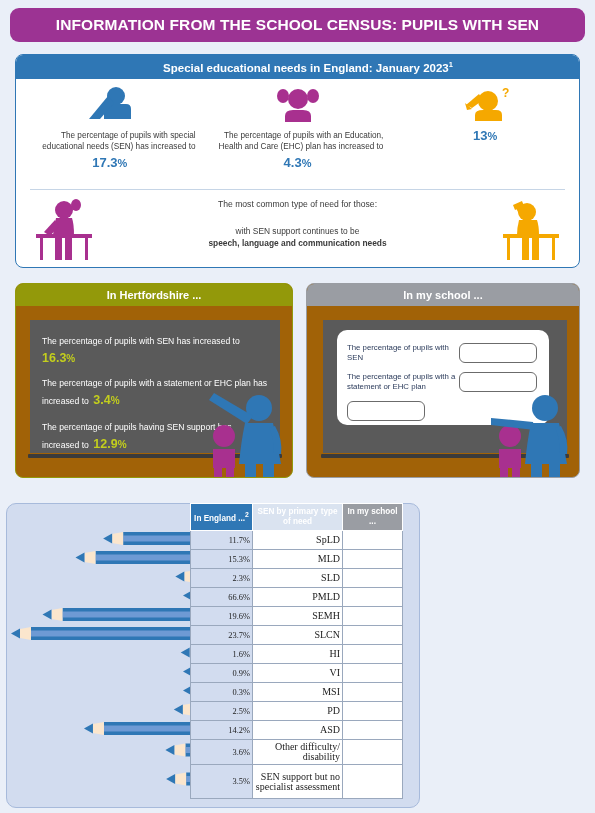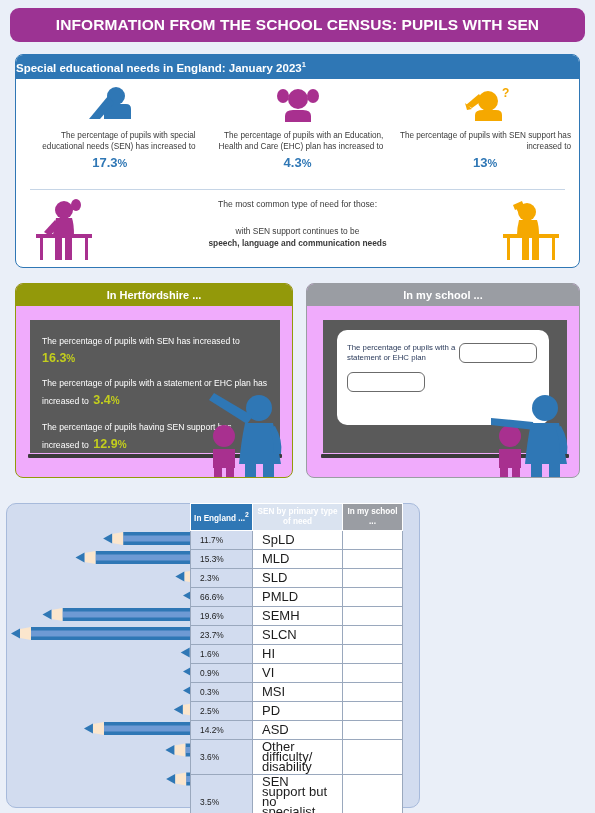--- a/index.html
+++ b/index.html
@@ -23,21 +23,21 @@
   }
 
   
   .england-panel {
     position: absolute; left: 15px; top: 54px; width: 565px; height: 214px;
     background: #ffffff; border: 1px solid #2f77b5; border-radius: 8px;
     overflow: hidden;
   }
   .england-head {
     height: 24px; background: #2f77b5;
-    display: flex; align-items: center; justify-content: flex-start;
+    display: flex; align-items: center; justify-content: center; padding-left: 21px;
   }
   .england-head-text { color: #fff; font-size: 11.5px; font-weight: bold; }
   .england-head-text sup { font-size: 7.5px; }
 
   .stats-row { display: flex; height: 110px; padding-top: 4px; }
   .stat { flex: 1; display: flex; flex-direction: column; align-items: center; }
   .stat-icon { height: 42px; display: flex; align-items: flex-end; justify-content: center; }
   .stat-text {
     font-size: 8.2px; color: #3a3a3a; text-align: right;
     line-height: 11px; margin-top: 5px; padding: 0 8px;
@@ -53,21 +53,21 @@
     text-align: center; font-size: 8.6px; color: #3a3a3a; padding-top: 9px;
   }
   .need-cols { display: flex; margin-top: 16px; padding: 0 70px; }
   .need-col { flex: 1; text-align: center; font-size: 8.4px; color: #3a3a3a; line-height: 12px; }
   .need-col b { font-weight: bold; }
   .need-icon-left { position: absolute; left: 14px; top: 6px; }
   .need-icon-right { position: absolute; right: 14px; top: 6px; }
 
   
   .panel {
-    position: absolute; background: #f0abfc; border-radius: 8px; overflow: hidden;
+    position: absolute; background: #a16207; border-radius: 8px; overflow: hidden;
   }
   .panel-head { height: 22px; display: flex; align-items: center; justify-content: center; }
   .panel-head-text { color: #fff; font-size: 11px; font-weight: bold; }
 
   .herts-panel { left: 15px; top: 283px; width: 278px; height: 195px; border: 1px solid #93990a; }
   .herts-head  { background: #93990a; }
   .herts-board {
     position: absolute; left: 14px; top: 36px; width: 250px; height: 133px;
     background: #5a5a5a;
   }
@@ -117,23 +117,23 @@
     position: absolute; left: 190px; top: 503px;
     border-collapse: collapse; font-size: 8.4px; color: #1c1c1c;
   }
   .table th {
     font-size: 8.2px; font-weight: bold; line-height: 10px; padding: 3px 2px;
     border: 1px solid #ffffff; color: #ffffff;
   }
   .th-england { background: #2f77b5; width: 62px; }
   .th-type    { background: #dae3f0; color: #1c1c1c; width: 90px; }
   .th-school  { background: #9a9da3; width: 60px; }
-  .table td { border: 1px solid #9aa8bd; padding: 2px 9px; text-align: left; }
+  .table td { border: 1px solid #9aa8bd; padding: 2px 2px; text-align: right; font-family: Liberation Serif, serif; }
   .td-pct  { background: #d2dcef; font-size: 8.4px; }
-  .td-name { background: #ffffff; font-size: 13px; line-height: 10px; }
+  .td-name { background: #ffffff; font-size: 10px; line-height: 10px; }
   .td-school { background: #ffffff; }
 </style>
 </head>
 <body>
 
 <div class="page">
 
   <div class="main-title">
     <span class="main-title-text">INFORMATION FROM THE SCHOOL CENSUS: PUPILS WITH SEN</span>
   </div>
@@ -173,21 +173,20 @@
       <div class="stat">
         <div class="stat-icon">
           <svg width="60" height="40" viewBox="0 0 60 40">
             <circle cx="33" cy="16" r="10" fill="#f5a800"></circle>
             <path d="M20 36 L20 30 Q20 25 28 25 L41 25 Q47 25 47 30 L47 36 Z" fill="#f5a800"></path>
             <path d="M11 20 L24 9 L28 15 L17 23 Z" fill="#f5a800"></path>
             <path d="M10 18 L17 24 L12 25 Z" fill="#f5a800"></path>
             <text x="47" y="12" font-size="12" font-family="Liberation Sans" fill="#f5a800" font-weight="bold">?</text>
           </svg>
         </div>
-        <div class="stat-text">The percentage of pupils with SEN support has increased to</div>
         <div class="stat-value"><span>13</span><span class="pct">%</span></div>
       </div>
     </div>
 
     <div class="need-divider"></div>
 
     <div class="need-block">
       <div class="need-icon-left">
         <svg width="68" height="66" viewBox="0 0 68 66">
           <circle cx="34" cy="14" r="9" fill="#a8308f"></circle>
@@ -259,20 +258,24 @@
     </div>
   </div>
 
   <div class="panel school-panel">
     <div class="panel-head school-head">
       <span class="panel-head-text">In my school ...</span>
     </div>
     <div class="school-board">
       <div class="school-card">
         <div class="school-row">
+          <div class="school-label">The percentage of pupils with SEN</div>
+          <input class="school-input" type="text" placeholder="" style="">
+        </div>
+        <div class="school-row">
           <div class="school-label">The percentage of pupils with a statement or EHC plan</div>
           <input class="school-input" type="text" placeholder="" style="">
         </div>
         <div class="school-row">
           <input class="school-input" type="text" placeholder="" style="">
         </div>
       </div>
     </div>
     <div class="school-ledge"></div>
     <div style="position:absolute;left:180px;top:108px;">

